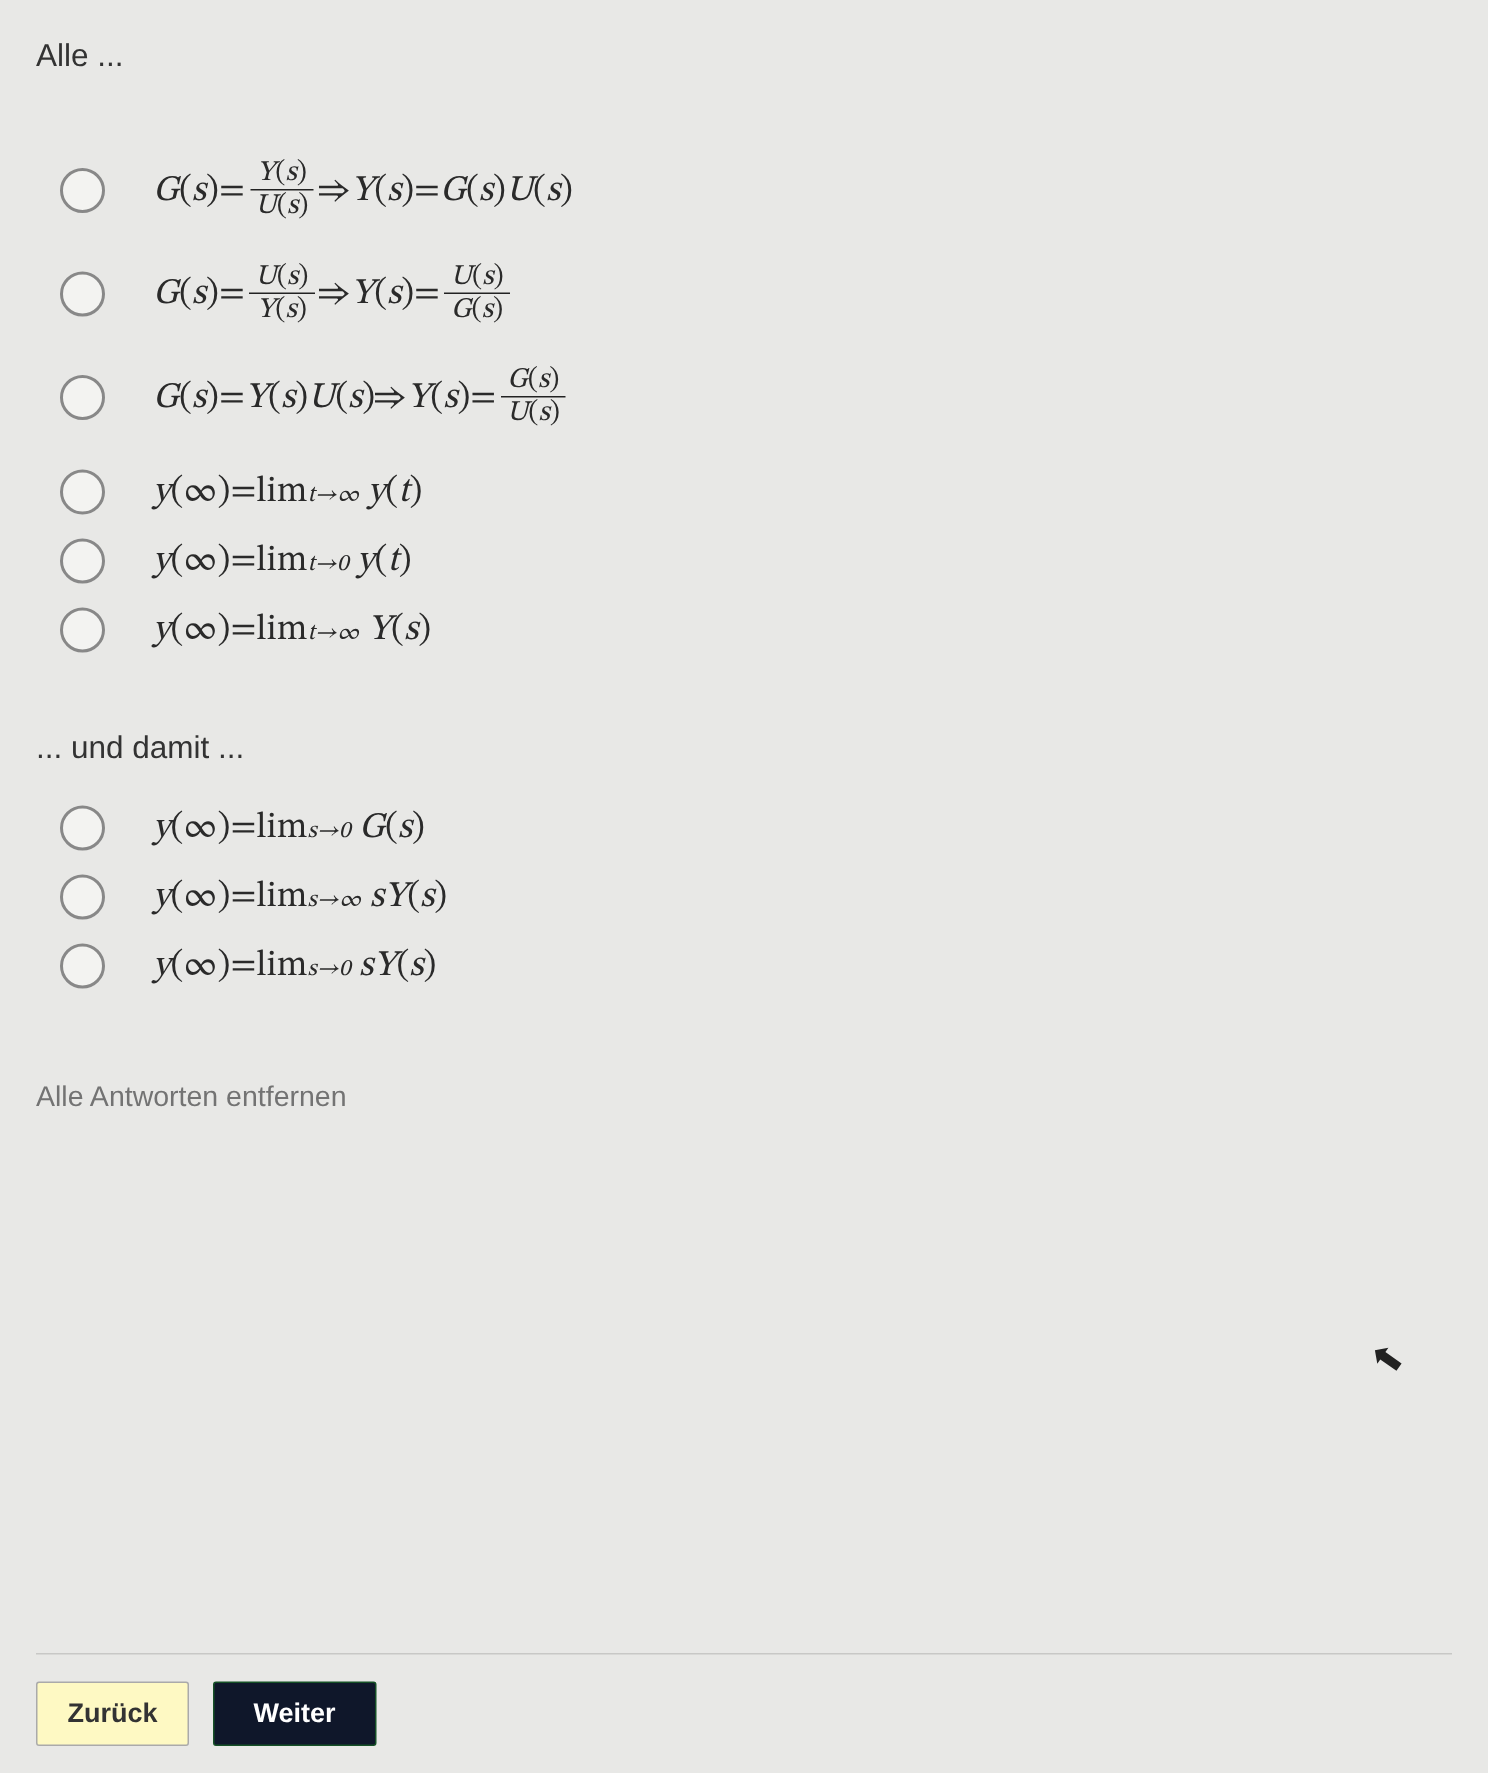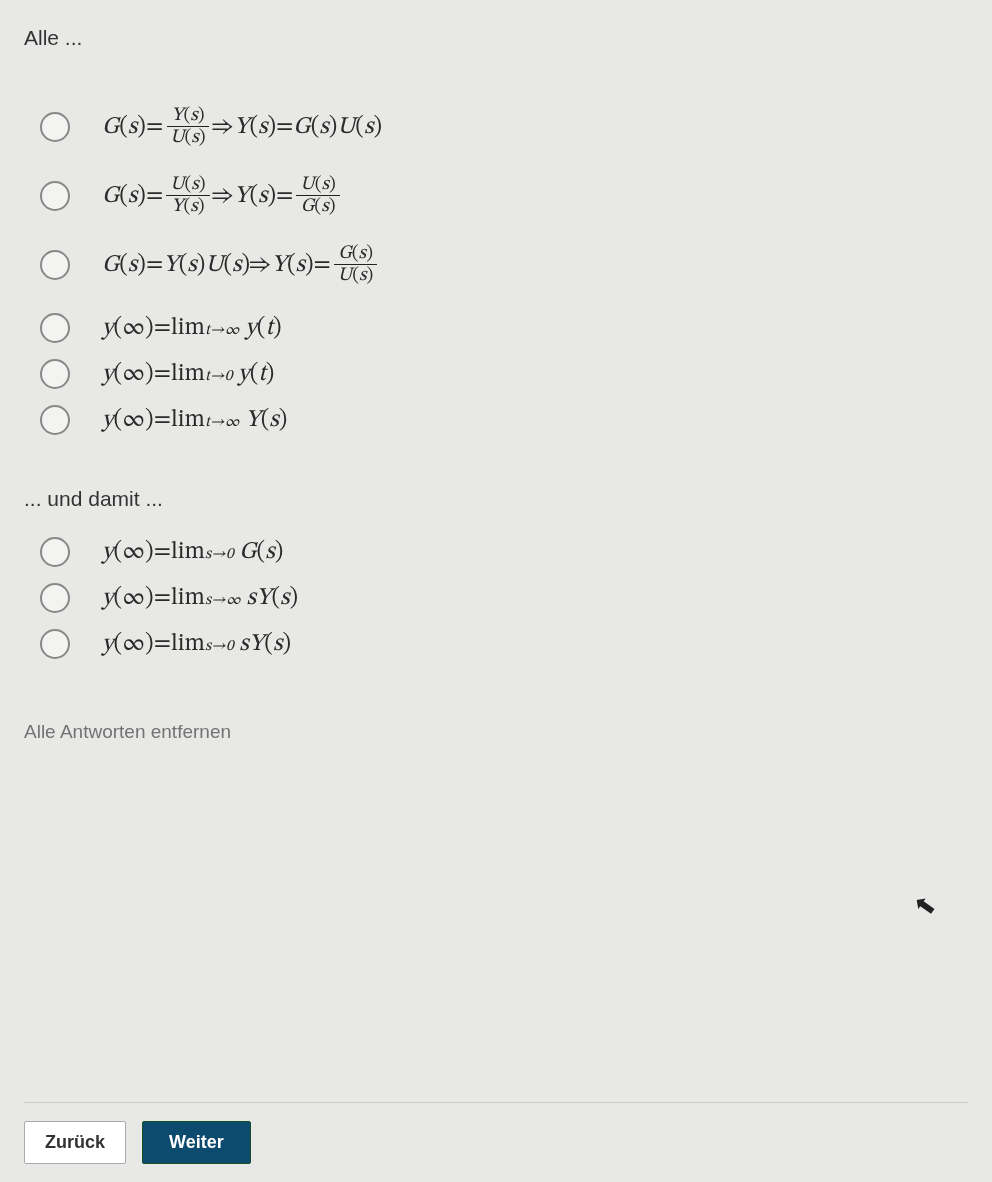--- a/index.html
+++ b/index.html
@@ -98,26 +98,26 @@
     gap: 16px;
   }
   .btn {
     font-size: 18px;
     font-weight: bold;
     padding: 10px 20px;
     cursor: pointer;
     border-radius: 2px;
   }
   .btn-back {
-    background: #ffffff;
+    background: #fef9c3;
     color: #333;
     border: 1px solid #aaa;
   }
   .btn-next {
-    background: #0c4a6e;
+    background: #0f172a;
     color: #fff;
     border: 1px solid #155026;
     padding: 10px 26px;
   }
   .cursor-pointer {
     position: absolute;
     left: 914px;
     top: 890px;
     font-size: 26px;
     color: #222;

